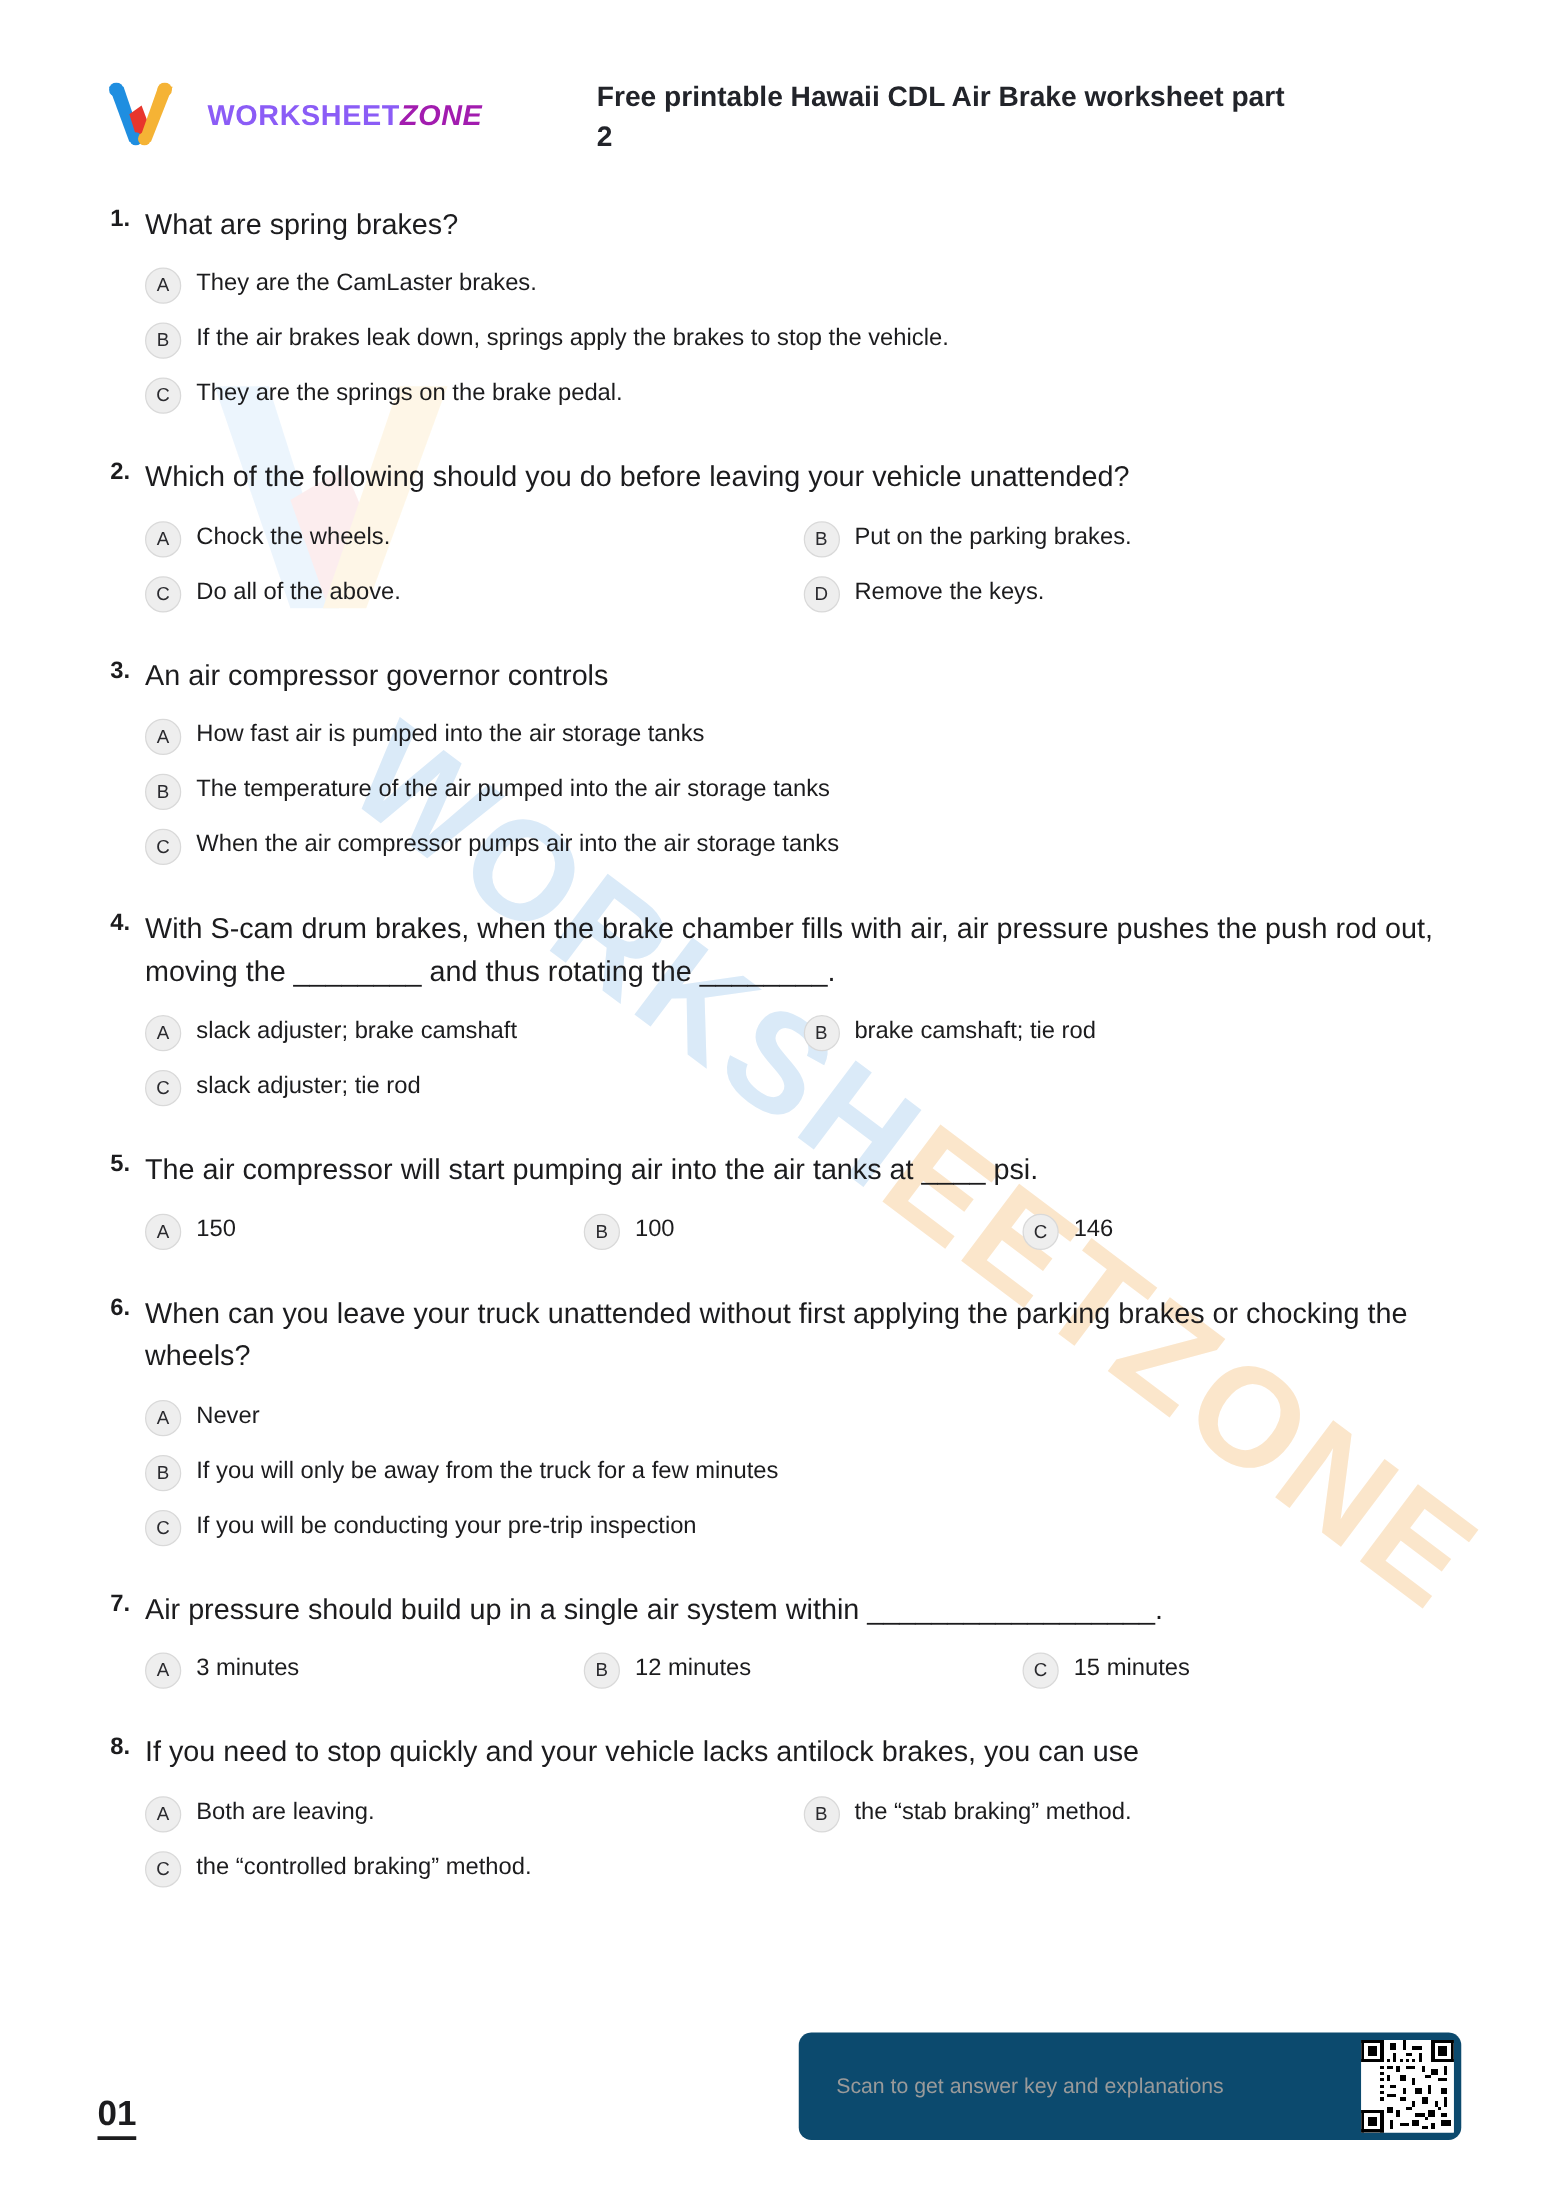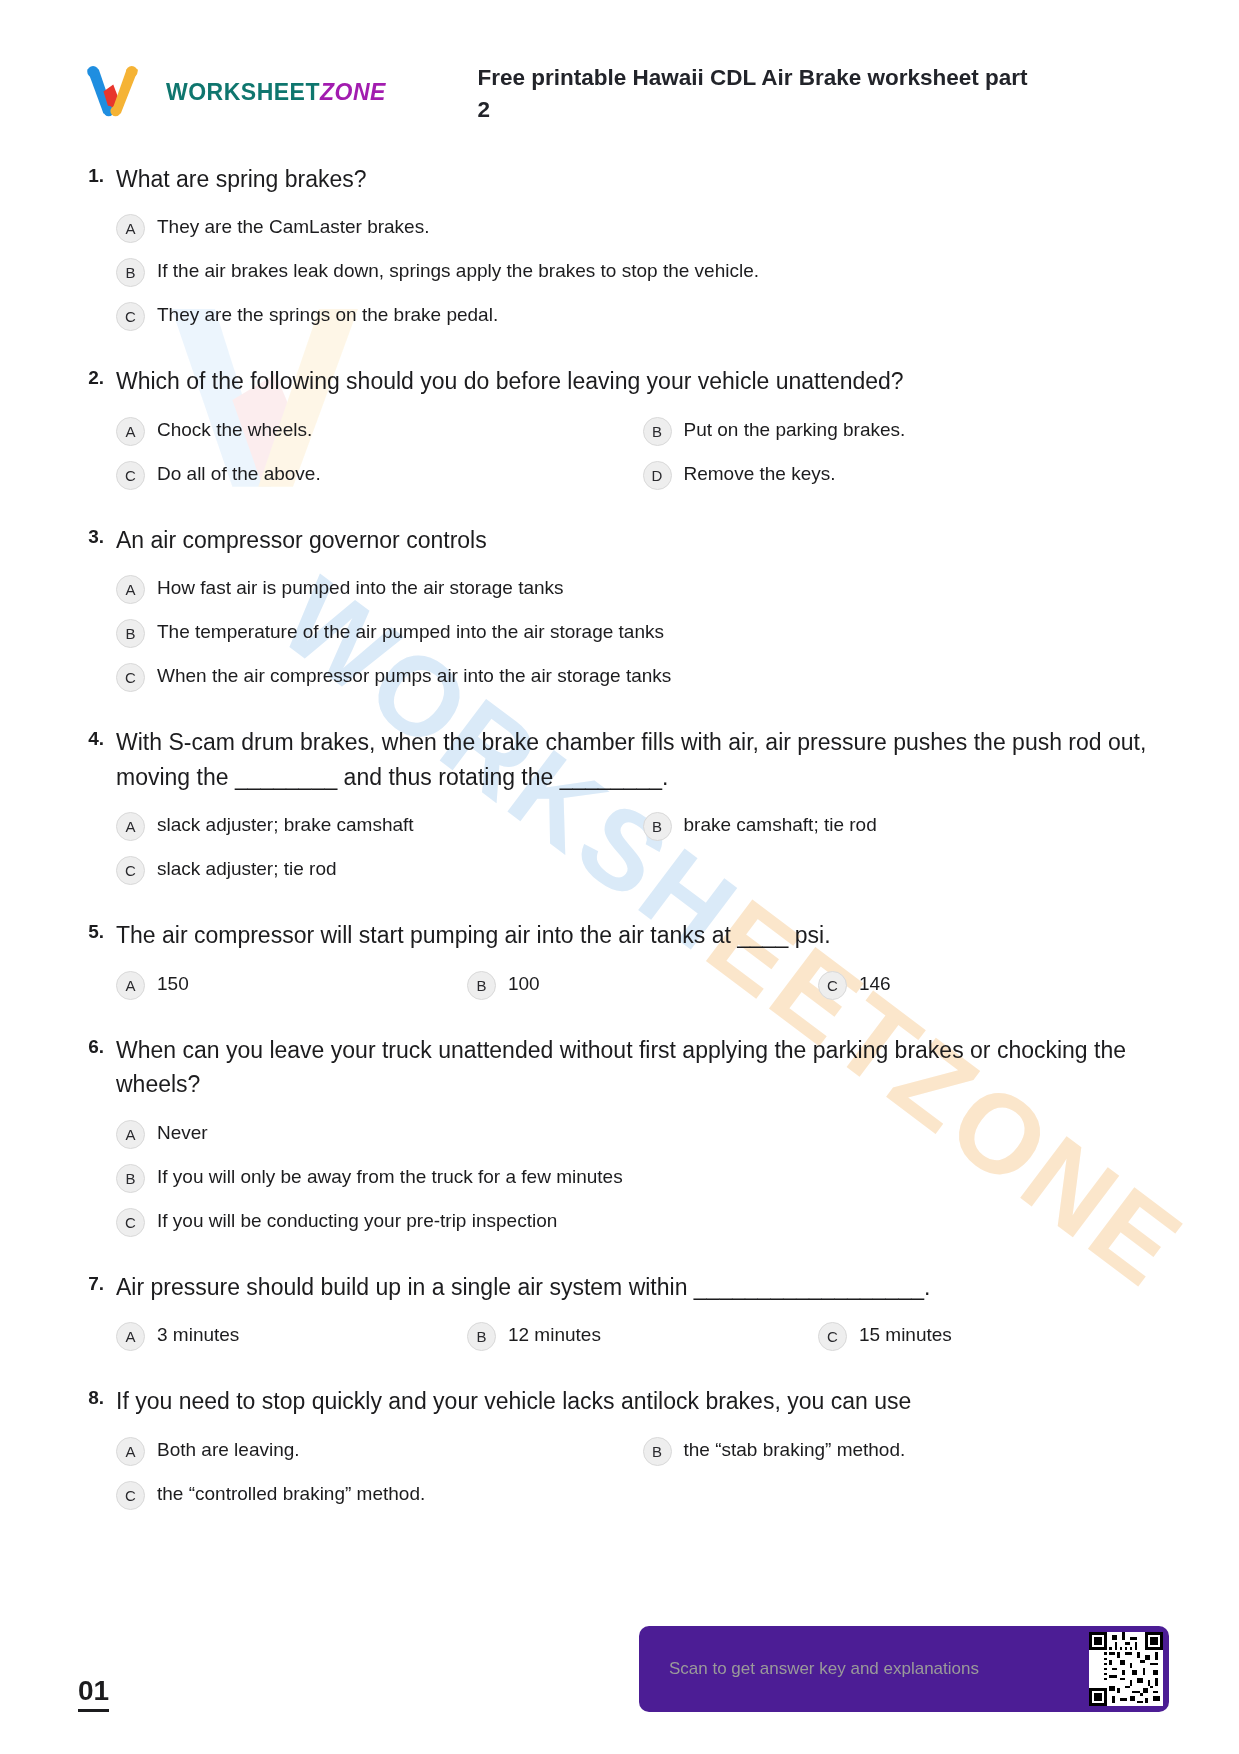--- a/index.html
+++ b/index.html
@@ -61,21 +61,21 @@
     gap: 14px;
     flex: 0 0 auto;
     padding-top: 4px;
   }
   #brand-mark { width: 74px; height: 52px; display: block; }
   #brand-word {
     font-size: 23px;
     font-weight: 700;
     letter-spacing: .5px;
   }
-  #brand-word .w1 { color: #0f766e; }
+  #brand-word .w1 { color: #8b5cf6; }
   #brand-word .w2 { color: #a21caf; font-style: italic; }
 
   #doc-title {
     flex: 1 1 auto;
     text-align: left;
     font-size: 22.5px;
     font-weight: 700;
     line-height: 1.42;
     color: #22242a;
     max-width: 560px;
@@ -159,21 +159,21 @@
   #page-number {
     font-size: 28px;
     font-weight: 700;
     border-bottom: 3px solid #1c1c1e;
     padding-bottom: 4px;
     line-height: 1;
   }
   #scan-box {
     display: flex;
     align-items: center;
-    background: #4c1d95;
+    background: #0c4a6e;
     border-radius: 10px;
     padding: 0 0 0 30px;
     height: 86px;
     min-width: 500px;
     justify-content: space-between;
     gap: 24px;
   }
   #scan-label {
     font-size: 17px;
     color: #9a9a9a;

